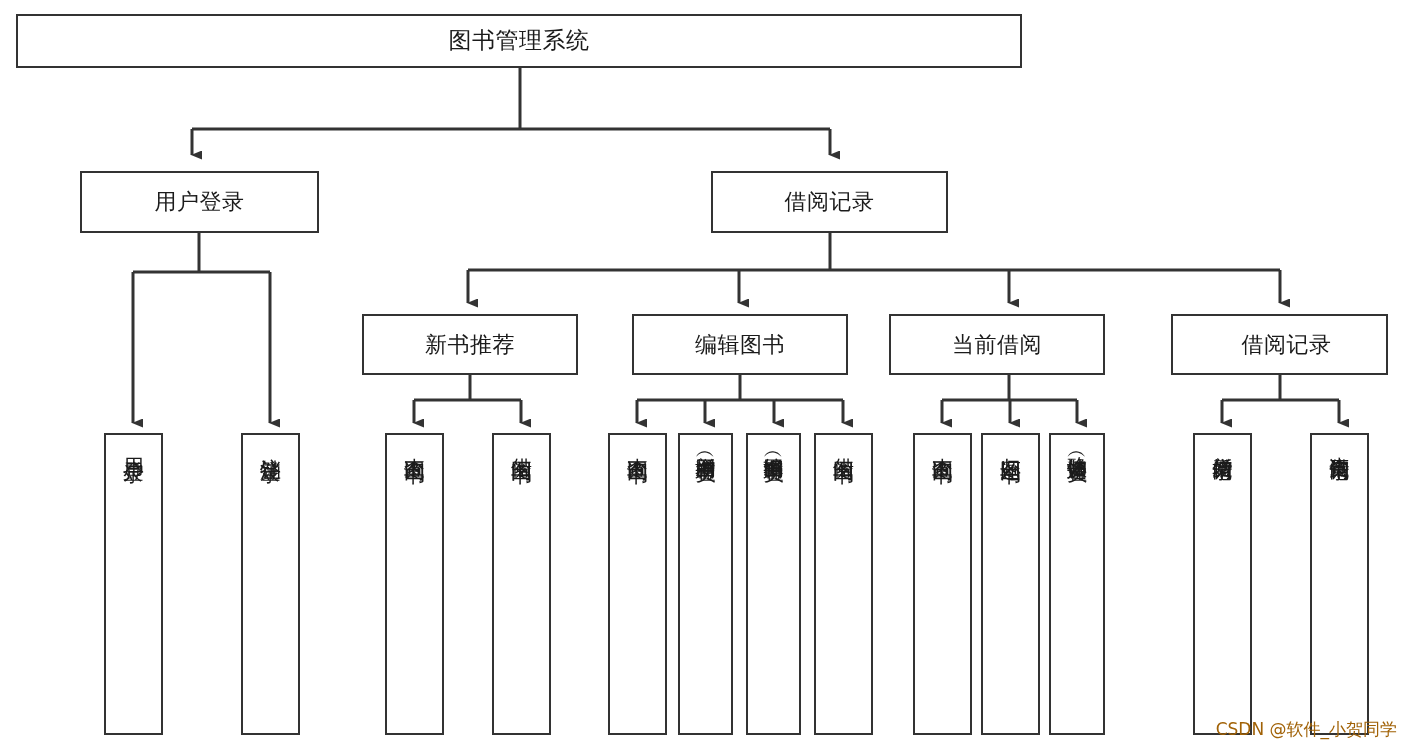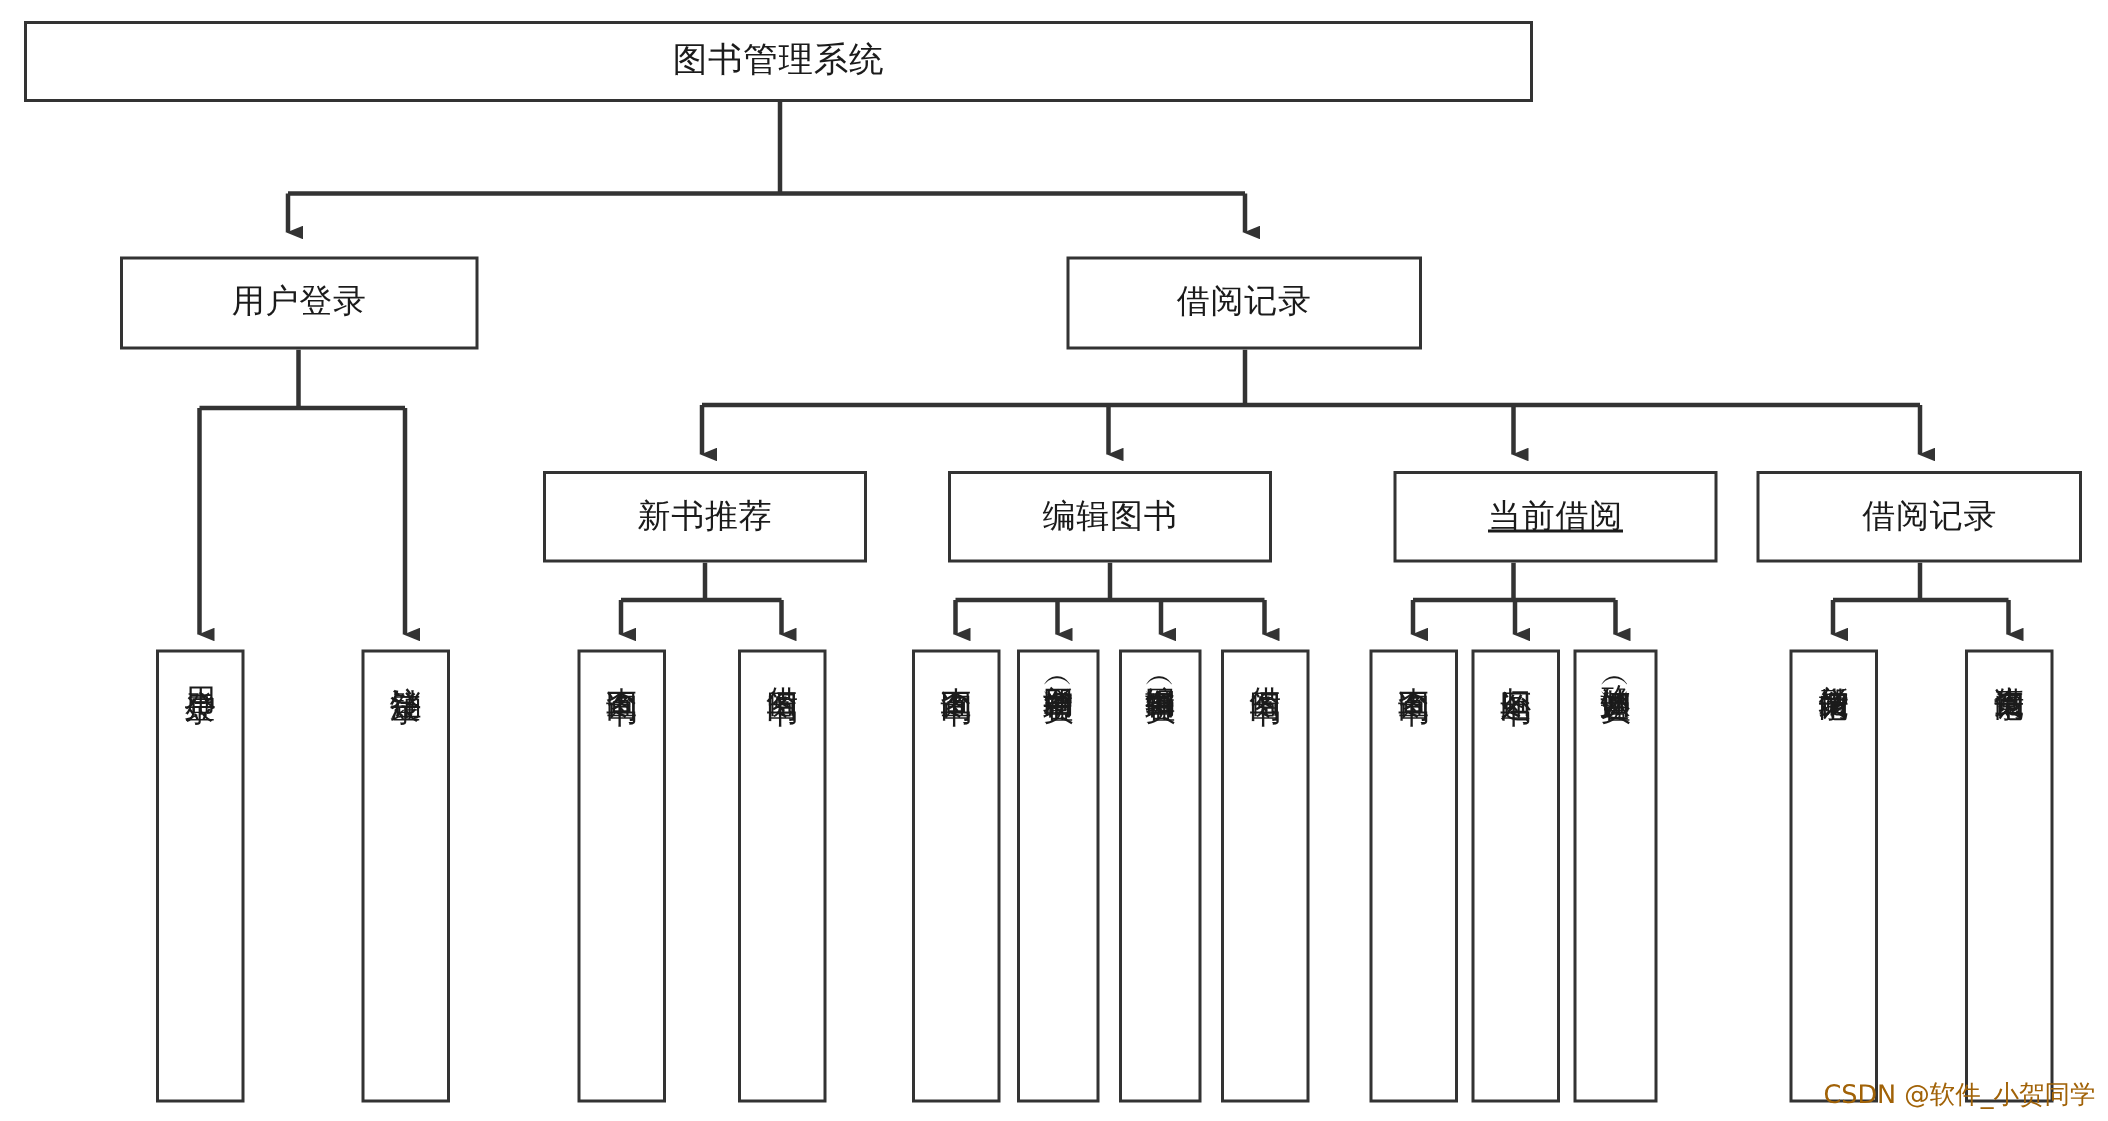--- a/index.html
+++ b/index.html
@@ -148,21 +148,21 @@
   </div>
 
   <div class="node h" style="left:362px; top:314px; width:216px; height:61px;">
     <span class="node-label">新书推荐</span>
   </div>
 
   <div class="node h" style="left:632px; top:314px; width:216px; height:61px;">
     <span class="node-label">编辑图书</span>
   </div>
 
-  <div class="node h" style="left:929px; top:314px; width:216px; height:61px;text-decoration:underline;">
+  <div class="node h" style="left:889px; top:314px; width:216px; height:61px;">
     <span class="node-label">当前借阅</span>
   </div>
 
   <div class="node h" style="left:1171px; top:314px; width:217px; height:61px;padding-left:14px;">
     <span class="node-label">借阅记录</span>
   </div>
 
   <div class="node v" style="left:104px; top:433px; width:59px; height:302px;">
     <span class="node-label">用户登录</span>
   </div>

